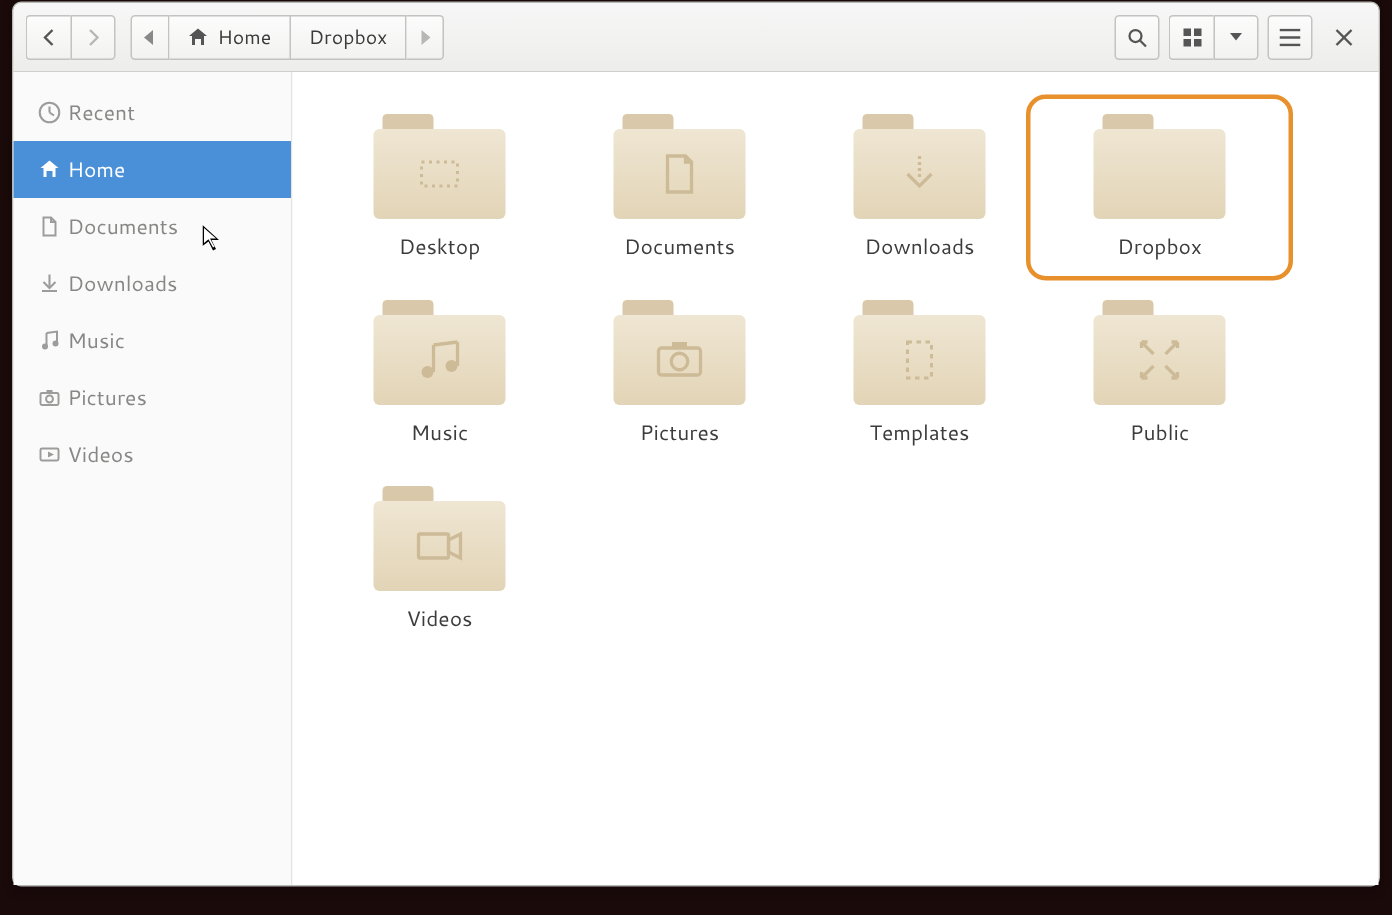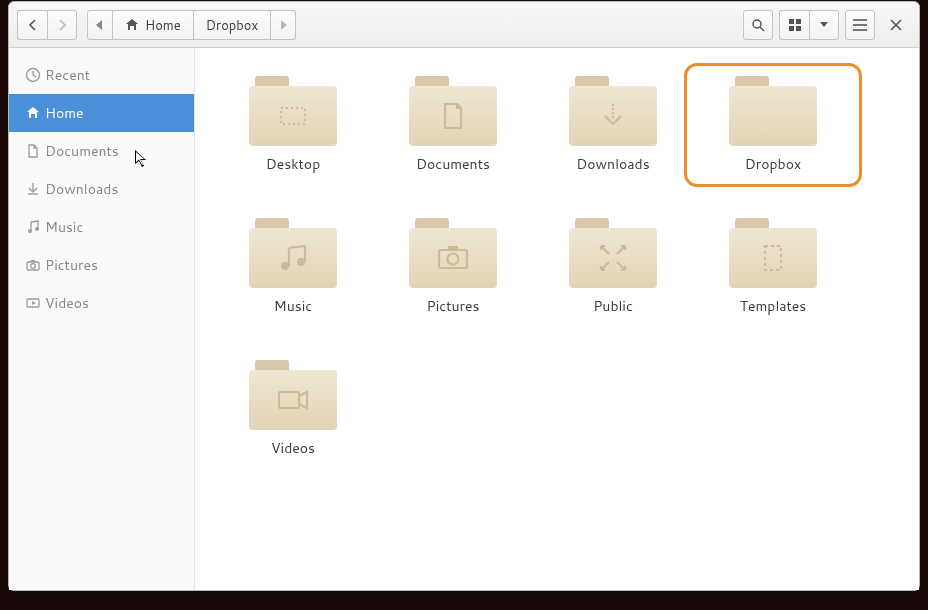--- a/index.html
+++ b/index.html
@@ -18,21 +18,21 @@
 .pathseg.iconseg { padding: 0 8px; }
 .spacer { flex: 1; }
 .content { flex: 1; display: flex; min-height: 0; }
 .sidebar { width: 186px; background: #fbfafa; border-right: 1px solid #e4e4e2; padding-top: 8px; display: flex; flex-direction: column; }
 .side-item { height: 38px; display: flex; align-items: center; padding: 0 16px; gap: 4px; color: #878786; font-size: 14px; cursor: pointer; }
 .side-item.active { background: #4a90d9; color: #fff; }
 .side-item.active .sicon { color: #fff; }
 .sicon { width: 16px; height: 16px; display: inline-flex; align-items: center; justify-content: center; color: #9c9c9b; }
 .side-other { border-top: 1px solid #e4e4e2; margin-top: 4px; padding-top: 4px; }
 .main { flex: 1; background: #fff; padding: 24px 18px; overflow: auto; }
-.grid { display: grid; grid-template-columns: repeat(4, 160px); gap: 36px 0; }
+.grid { display: grid; grid-template-columns: repeat(4, 160px); gap: 18px 0; }
 .folder { display: flex; flex-direction: column; align-items: center; gap: 8px; cursor: pointer; padding: 4px; border-radius: 4px; }
 .folder.highlight { outline: 3px solid #e8902c; outline-offset: 6px; }
 .flabel { font-size: 14px; color: #3c3c3c; }
 .ficon { width: 88px; height: 70px; position: relative; }
 .ftab { position: absolute; top: 0; left: 6px; width: 34px; height: 14px; background: #d9c9aa; border-radius: 3px 3px 0 0; }
 .fbody { position: absolute; top: 10px; left: 0; right: 0; bottom: 0; background: linear-gradient(#efe6d3,#e2d4b6); border-radius: 4px; display: flex; align-items: center; justify-content: center; }
 .fglyph { color: #cdbb97; }
 .cursor { position: absolute; left: 135px; top: 150px; pointer-events: none; z-index: 10; }
 svg { display: block; }
 </style>
@@ -267,40 +267,40 @@
               </div>
             </div>
             <span class="flabel">Pictures</span>
           </div>
           <div class="folder">
             <div class="ficon">
               <div class="ftab"></div>
               <div class="fbody">
                 <span class="fglyph">
                   <svg width="44" height="44" viewBox="0 0 44 44">
+                    <rect x="14" y="10" width="16" height="24" stroke="currentColor" stroke-width="2" fill="none" stroke-dasharray="3 3"></rect>
+                  </svg>
+                </span>
+              </div>
+            </div>
+            <span class="flabel">Templates</span>
+          </div>
+          <div class="folder">
+            <div class="ficon">
+              <div class="ftab"></div>
+              <div class="fbody">
+                <span class="fglyph">
+                  <svg width="44" height="44" viewBox="0 0 44 44">
                     <path d="M10 10 L18 18 M34 10 L26 18 M10 34 L18 26 M34 34 L26 26" stroke="currentColor" stroke-width="2.2"></path>
                     <path d="M10 10 L10 14 M10 10 L14 10 M34 10 L30 10 M34 10 L34 14 M10 34 L10 30 M10 34 L14 34 M34 34 L34 30 M34 34 L30 34" stroke="currentColor" stroke-width="2.2"></path>
                   </svg>
                 </span>
               </div>
             </div>
             <span class="flabel">Public</span>
-          </div>
-          <div class="folder">
-            <div class="ficon">
-              <div class="ftab"></div>
-              <div class="fbody">
-                <span class="fglyph">
-                  <svg width="44" height="44" viewBox="0 0 44 44">
-                    <rect x="14" y="10" width="16" height="24" stroke="currentColor" stroke-width="2" fill="none" stroke-dasharray="3 3"></rect>
-                  </svg>
-                </span>
-              </div>
-            </div>
-            <span class="flabel">Templates</span>
           </div>
           <div class="folder">
             <div class="ficon">
               <div class="ftab"></div>
               <div class="fbody">
                 <span class="fglyph">
                   <svg width="44" height="44" viewBox="0 0 44 44">
                     <rect x="8" y="14" width="20" height="16" rx="1" stroke="currentColor" stroke-width="2.2" fill="none"></rect>
                     <path d="M28 18 L36 14 L36 30 L28 26 Z" stroke="currentColor" stroke-width="2.2" fill="none"></path>
                   </svg>

